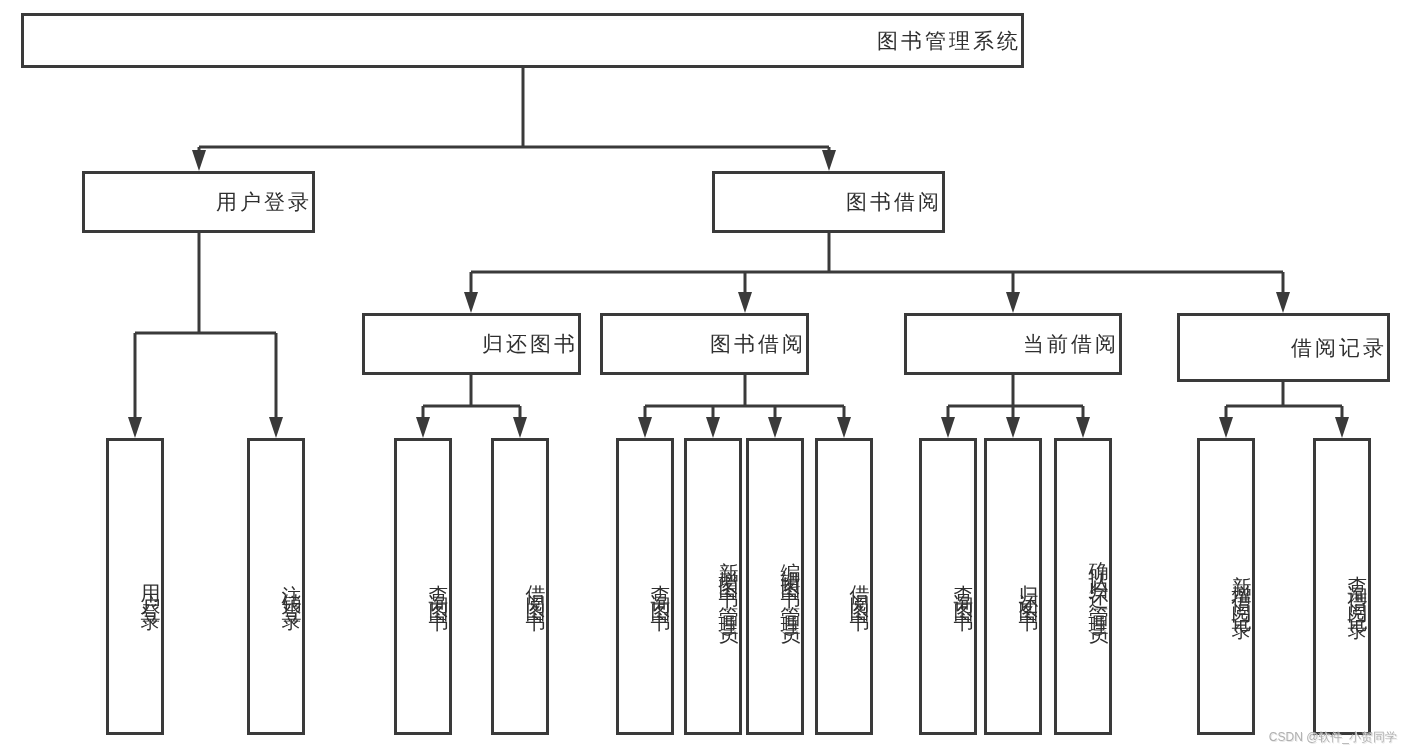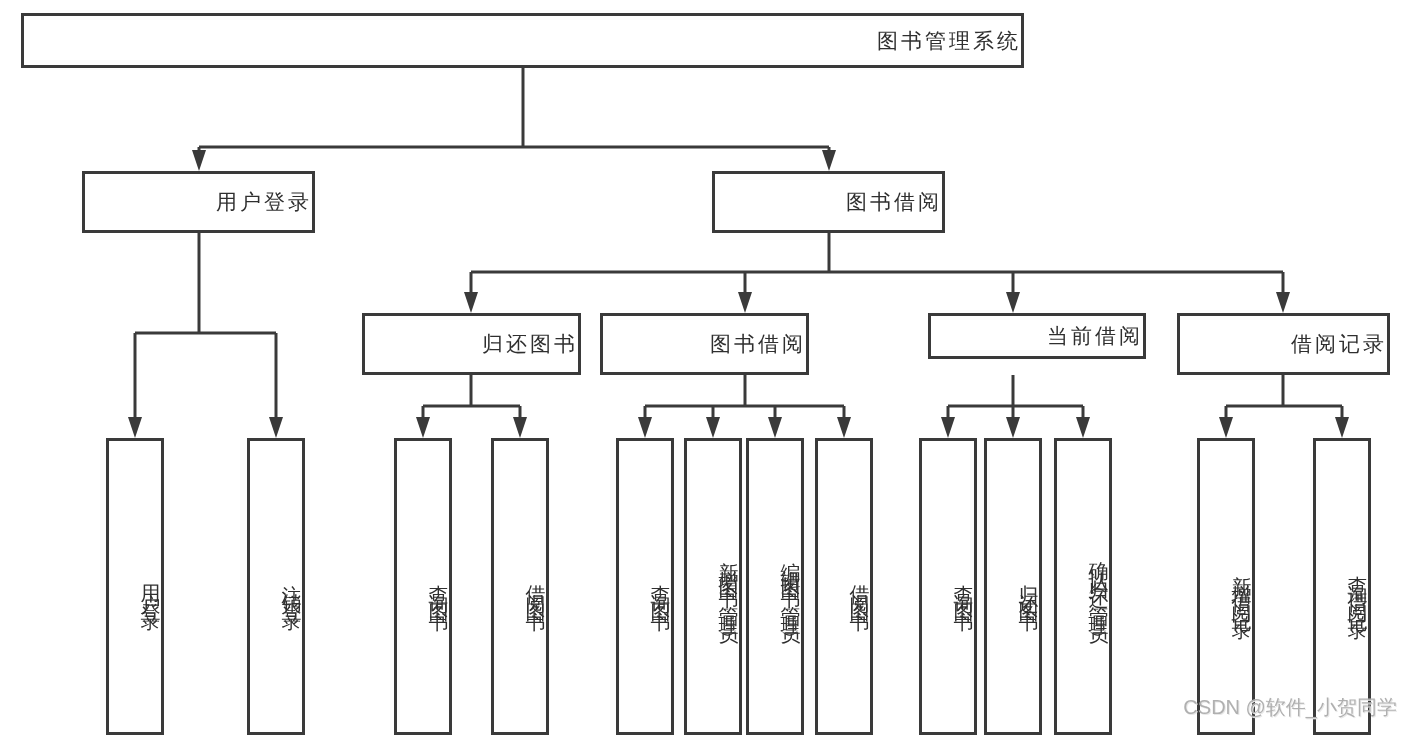--- a/index.html
+++ b/index.html
@@ -42,32 +42,32 @@
     text-orientation:mixed;
     font-size:20px;
     letter-spacing:9px;
     line-height:1;
   }
   .root-node{left:21px;top:13px;width:1003px;height:55px;}
   .n-user-login{left:82px;top:171px;width:233px;height:62px;}
   .n-book-mgmt{left:712px;top:171px;width:233px;height:62px;}
   .n-new-book{left:362px;top:313px;width:219px;height:62px;}
   .n-book-borrow{left:600px;top:313px;width:209px;height:62px;}
-  .n-current-borrow{left:928px;top:313px;width:218px;height:46px;}
-  .n-borrow-records{left:1177px;top:313px;width:213px;height:62px;}
+  .n-current-borrow{left:904px;top:313px;width:218px;height:62px;}
+  .n-borrow-records{left:1177px;top:313px;width:213px;height:69px;}
   .lf1{left:106px;} .lf2{left:247px;}
   .lf3{left:394px;} .lf4{left:491px;}
   .lf5{left:616px;} .lf6{left:684px;} .lf7{left:746px;} .lf8{left:815px;}
   .lf9{left:919px;} .lf10{left:984px;} .lf11{left:1054px;}
   .lf12{left:1197px;} .lf13{left:1313px;}
   .watermark{
     position:absolute;
-    right:8px;top:694px;
+    right:8px;top:729px;
     z-index:2;
-    font-size:20px;
+    font-size:12px;
     color:var(--watermark);
     text-shadow:1px 1px 0 #e8e8e8;
     white-space:nowrap;
   }
 </style>
 </head>
 <body>
 
 <div id="canvas">
 

